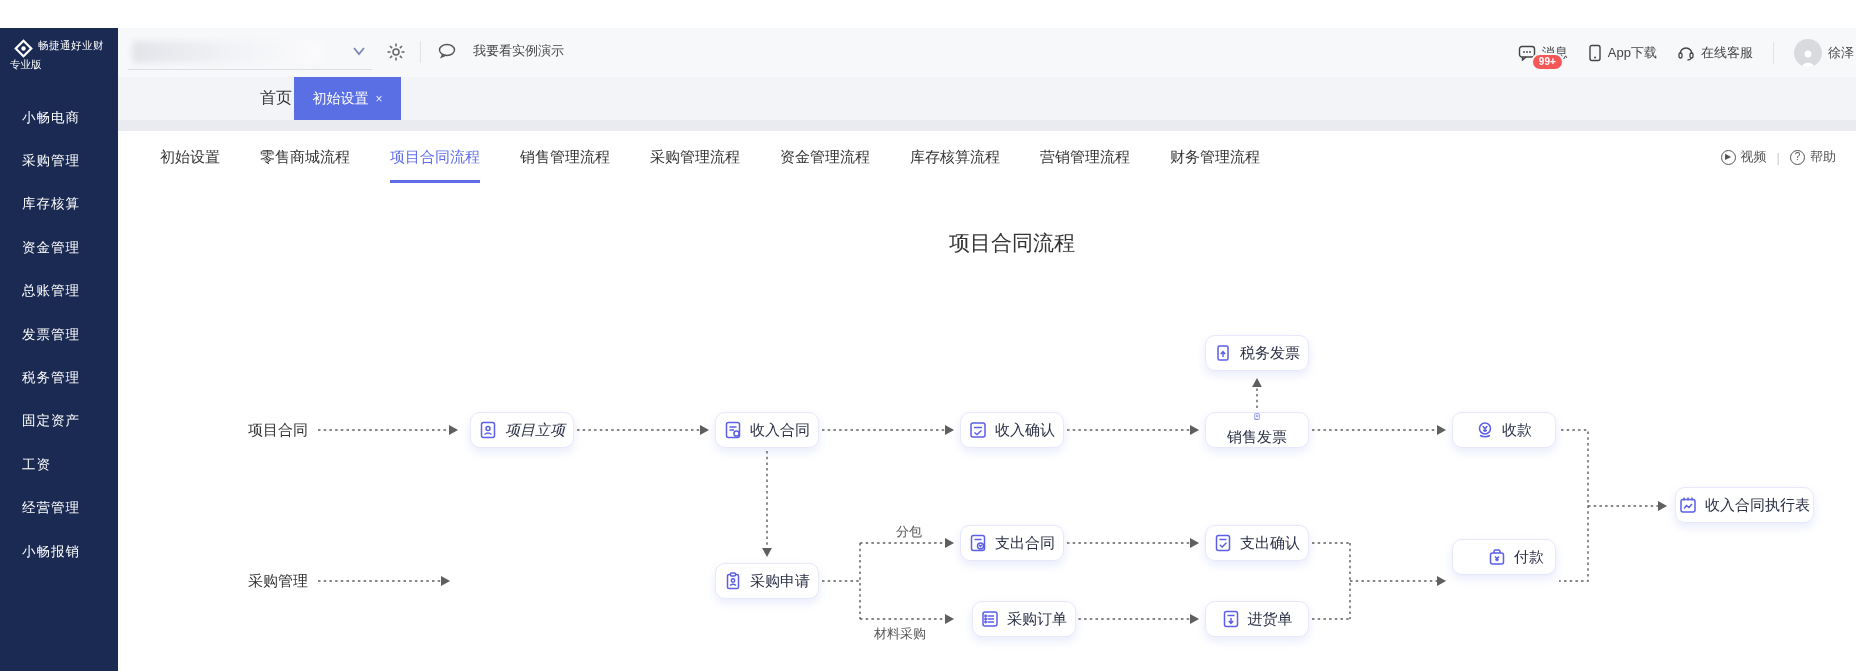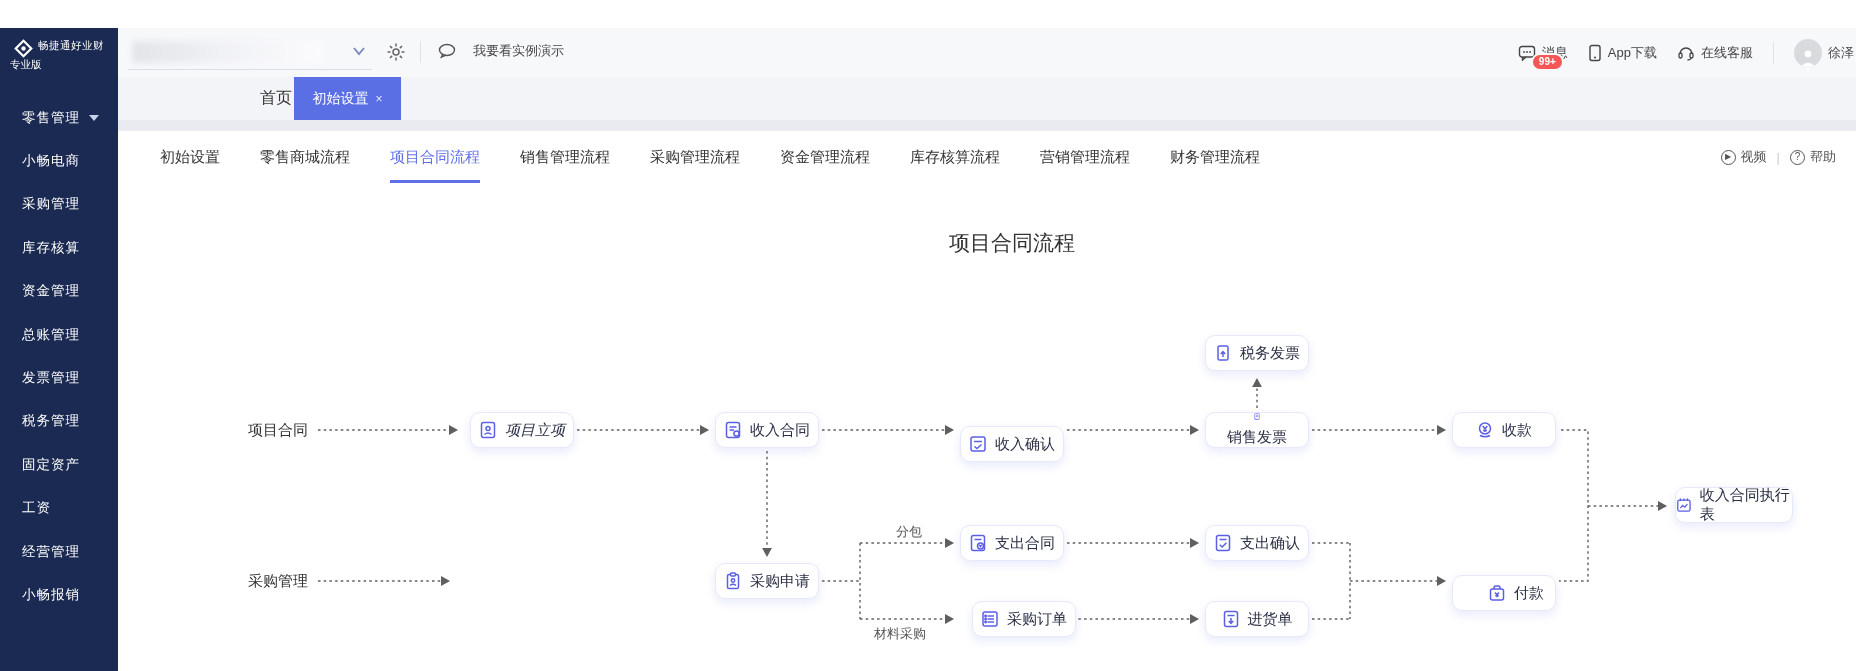--- a/index.html
+++ b/index.html
@@ -50,21 +50,21 @@
   .subnav-right { margin-left:auto; display:flex; align-items:center; gap:10px; font-size:13px; color:#555; }
   .circ-ic { width:15px; height:15px; border:1.2px solid #555; border-radius:50%; display:inline-flex; align-items:center; justify-content:center; font-size:8px; line-height:1; color:#555; }
   .vbar { color:#ccc; }
 
   
   .flow { position:absolute; inset:0; }
   .flow-title { position:absolute; left:794px; top:98px; width:200px; text-align:center; font-size:21px; font-weight:500; color:#333; }
   .fnode { position:absolute; width:104px; height:36px; background:#fff; border:1px solid #e7e8fb; border-radius:10px;
      box-shadow:0 4px 10px rgba(95,110,230,.14); display:flex; align-items:center; justify-content:center; gap:8px;
      font-size:15px; color:#2a2f45; cursor:pointer; }
-  .fnode.wide { width:118px; }
+  .fnode.wide { width:139px; }
   .rowlabel { position:absolute; font-size:15px; color:#333; }
   .branchlabel { position:absolute; font-size:13px; color:#555; }
   .connectors { position:absolute; inset:0; pointer-events:none; }
 </style>
 </head>
 <body>
 
 <div class="topstrip"></div>
 
 <header class="appbar">
@@ -152,24 +152,20 @@
 <nav class="tabbar">
   <div class="tab-home">首页</div>
   <div class="tab-active">
     <span>初始设置</span>
     <span class="tab-close">×</span>
   </div>
 </nav>
 <div class="tabgap"></div>
 
 <aside class="sidebar">
-  <div class="side-item">
-      <span>零售管理</span>
-      <span class="caret"></span>
-    </div>
   <div class="side-item">
       <span>小畅电商</span>
     </div>
   <div class="side-item">
       <span>采购管理</span>
     </div>
   <div class="side-item">
       <span>库存核算</span>
     </div>
   <div class="side-item">
@@ -272,21 +268,21 @@
     <div class="fnode" style="left:597px; top:281px;">
       <svg width="18" height="18" viewBox="0 0 18 18" fill="none" stroke="#5b5fe8" stroke-width="1.5">
         <rect x="2.5" y="1.5" width="13" height="15" rx="2"></rect>
           <line x1="5.5" y1="6" x2="12.5" y2="6"></line>
           <line x1="5.5" y1="9" x2="10" y2="9"></line>
           <circle cx="12.5" cy="12.5" r="2.6"></circle>
       </svg>
       <span>收入合同</span>
     </div>
 
-    <div class="fnode" style="left:842px; top:295px;">
+    <div class="fnode" style="left:842px; top:281px;">
       <svg width="18" height="18" viewBox="0 0 18 18" fill="none" stroke="#5b5fe8" stroke-width="1.5">
         <rect x="2" y="2" width="14" height="14" rx="2"></rect>
           <line x1="5" y1="6.5" x2="13" y2="6.5"></line>
           <path d="M5.5 11.5 L8 13.5 L12.5 9.5"></path>
       </svg>
       <span>收入确认</span>
     </div>
 
     <div class="fnode" style="left:1087px; top:204px;">
       <svg width="18" height="18" viewBox="0 0 18 18" fill="none" stroke="#5b5fe8" stroke-width="1.5">
@@ -370,21 +366,21 @@
 
     <div class="fnode" style="left:1087px; top:470px;">
       <svg width="18" height="18" viewBox="0 0 18 18" fill="none" stroke="#5b5fe8" stroke-width="1.5">
         <rect x="2.5" y="1.5" width="13" height="15" rx="2"></rect>
           <line x1="5.5" y1="5.5" x2="12.5" y2="5.5"></line>
           <path d="M9 8 V13 M6.8 11 L9 13.4 L11.2 11"></path>
       </svg>
       <span>进货单</span>
     </div>
 
-    <div class="fnode" style="left:1334px; top:444px;padding-left:24px;">
+    <div class="fnode" style="left:1334px; top:408px;padding-left:24px;">
       <svg width="18" height="18" viewBox="0 0 18 18" fill="none" stroke="#5b5fe8" stroke-width="1.5">
         <rect x="2.5" y="5" width="13" height="11" rx="2"></rect>
           <path d="M6 5 V3.5 A1.5 1.5 0 0 1 7.5 2 H10.5 A1.5 1.5 0 0 1 12 3.5 V5"></path>
           <path d="M7 8.5 L9 10.8 L11 8.5 M9 10.8 V13.2 M7.3 11.8 H10.7"></path>
       </svg>
       <span>付款</span>
     </div>
   </div>
 </main>
 

